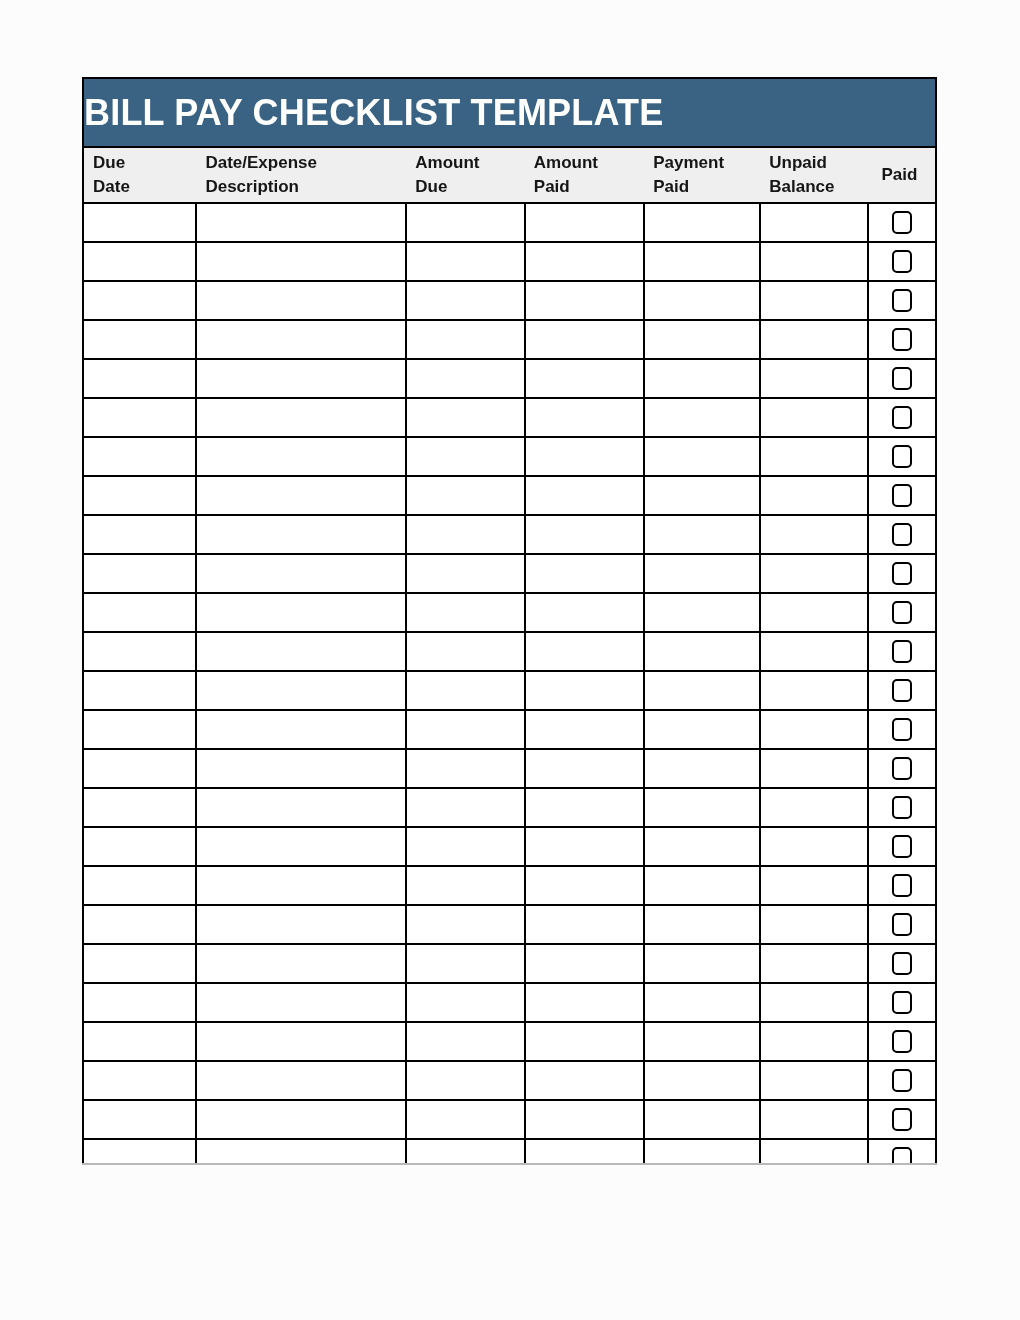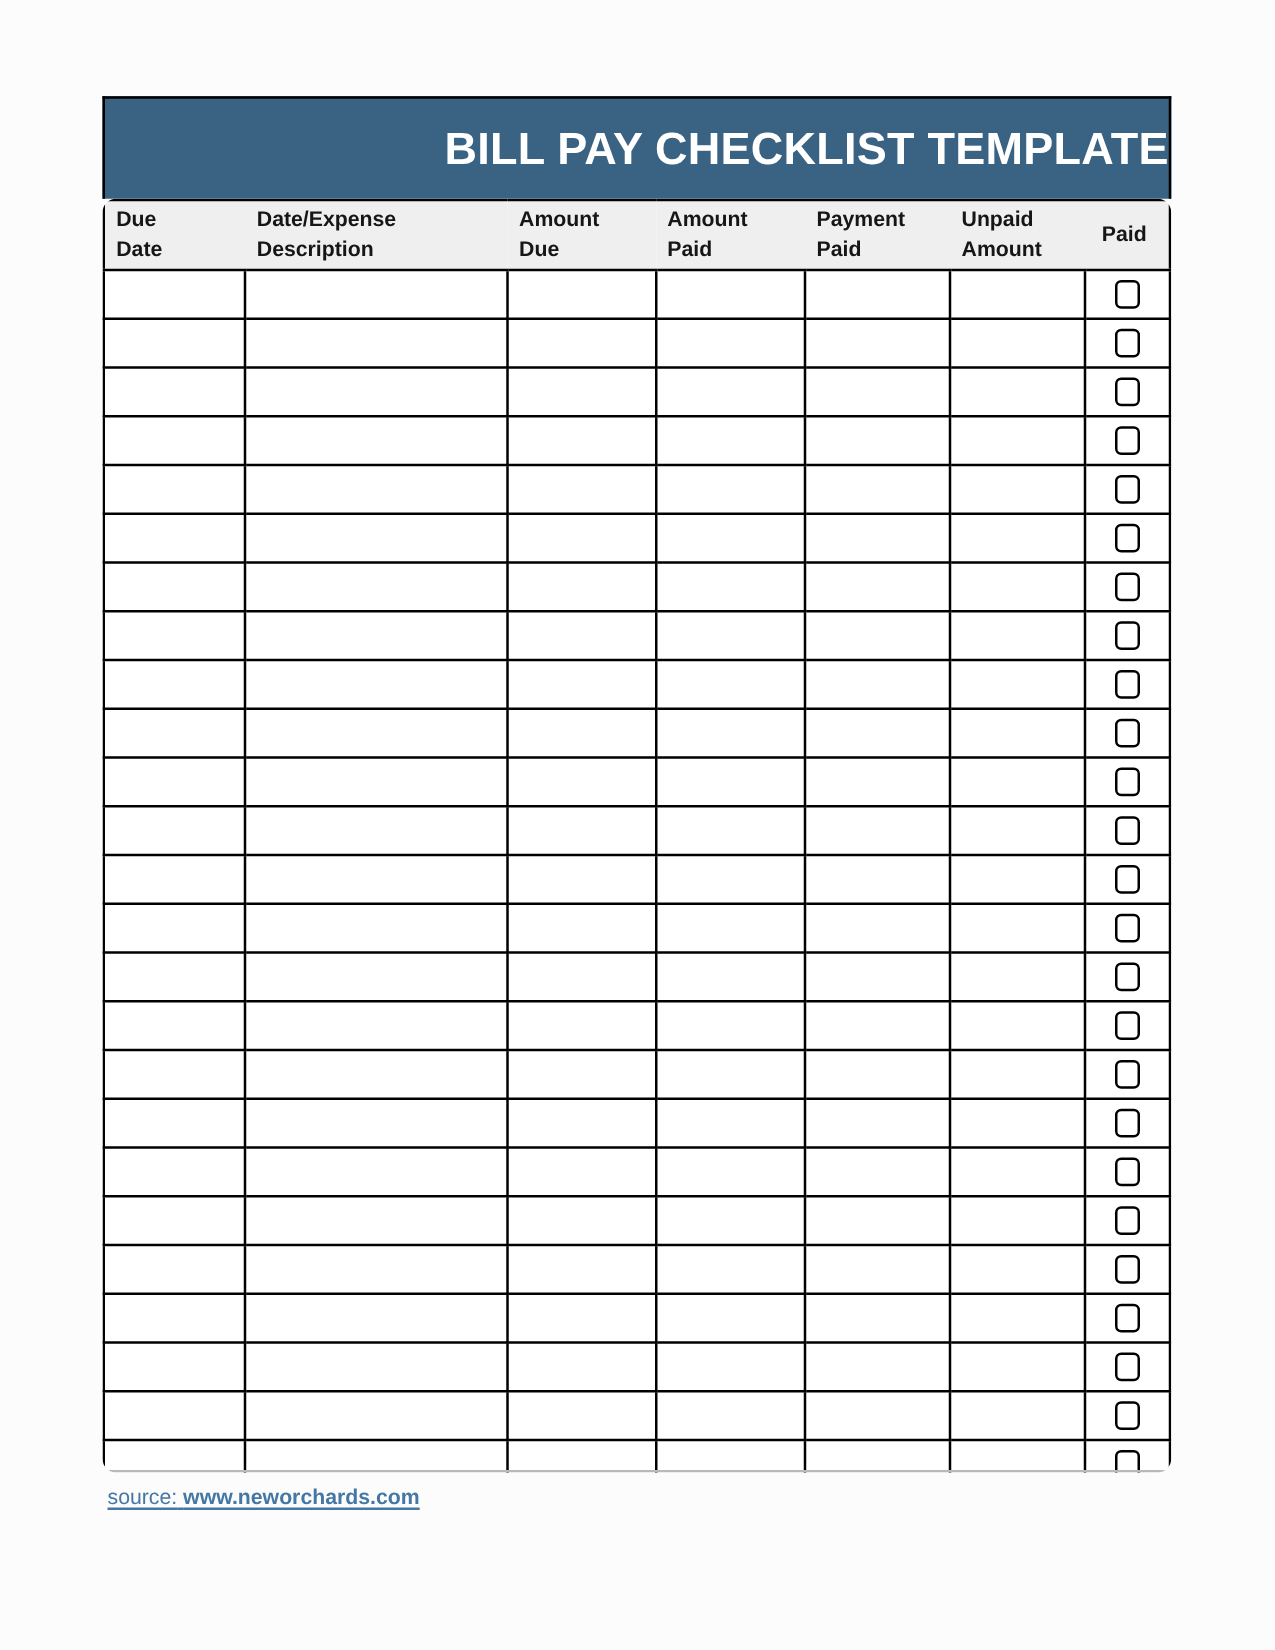--- a/index.html
+++ b/index.html
@@ -14,42 +14,41 @@
     position: relative;
   }
   .sheet {
     width: 855px;
     margin: 77px 0 0 82px;
   }
 
   
   .title-bar {
     box-sizing: border-box;
-    height: 82px;
+    height: 69px;
     background: var(--title-bg, #3a6282);
     border: 2.5px solid #000;
     border-bottom: none;
     display: flex;
     align-items: center;
-    justify-content: flex-end;
+    justify-content: flex-start;
   }
   .title-bar .title {
     color: var(--title-fg, #ffffff);
     font-weight: bold;
     font-size: 36px;
     letter-spacing: 0.2px;
     white-space: nowrap;
   }
 
   
   .table-wrap {
     position: relative;
     height: 1019px;          
     overflow: hidden;
-    border-radius: 11px;
   }
   .table-wrap::after {       
     content: "";
     position: absolute;
     left: 0; right: 0; bottom: 0;
     height: 2px;
     background: #b9b9b9;
   }
   table {
     width: 100%;
@@ -144,21 +143,21 @@
 Date</th>
             <th>Date/Expense
 Description</th>
             <th>Amount
 Due</th>
             <th>Amount
 Paid</th>
             <th>Payment
 Paid</th>
             <th>Unpaid
-Amount</th>
+Balance</th>
             <th class="paid">Paid</th>
           </tr>
       </thead>
       <tbody>
           <tr>
             <td></td>
             <td></td>
             <td></td>
             <td></td>
             <td></td>
@@ -428,17 +427,14 @@
             <td></td>
             <td></td>
             <td class="paid-cell">
               <div class="checkbox"></div>
             </td>
           </tr>
         </tbody>
     </table>
   </div>
 
-  <div class="footer">
-    <a><span>source:</span><span> </span><span class="link-bold">www.neworchards.com</span></a>
-  </div>
 
 </div>
 
 </body></html>

